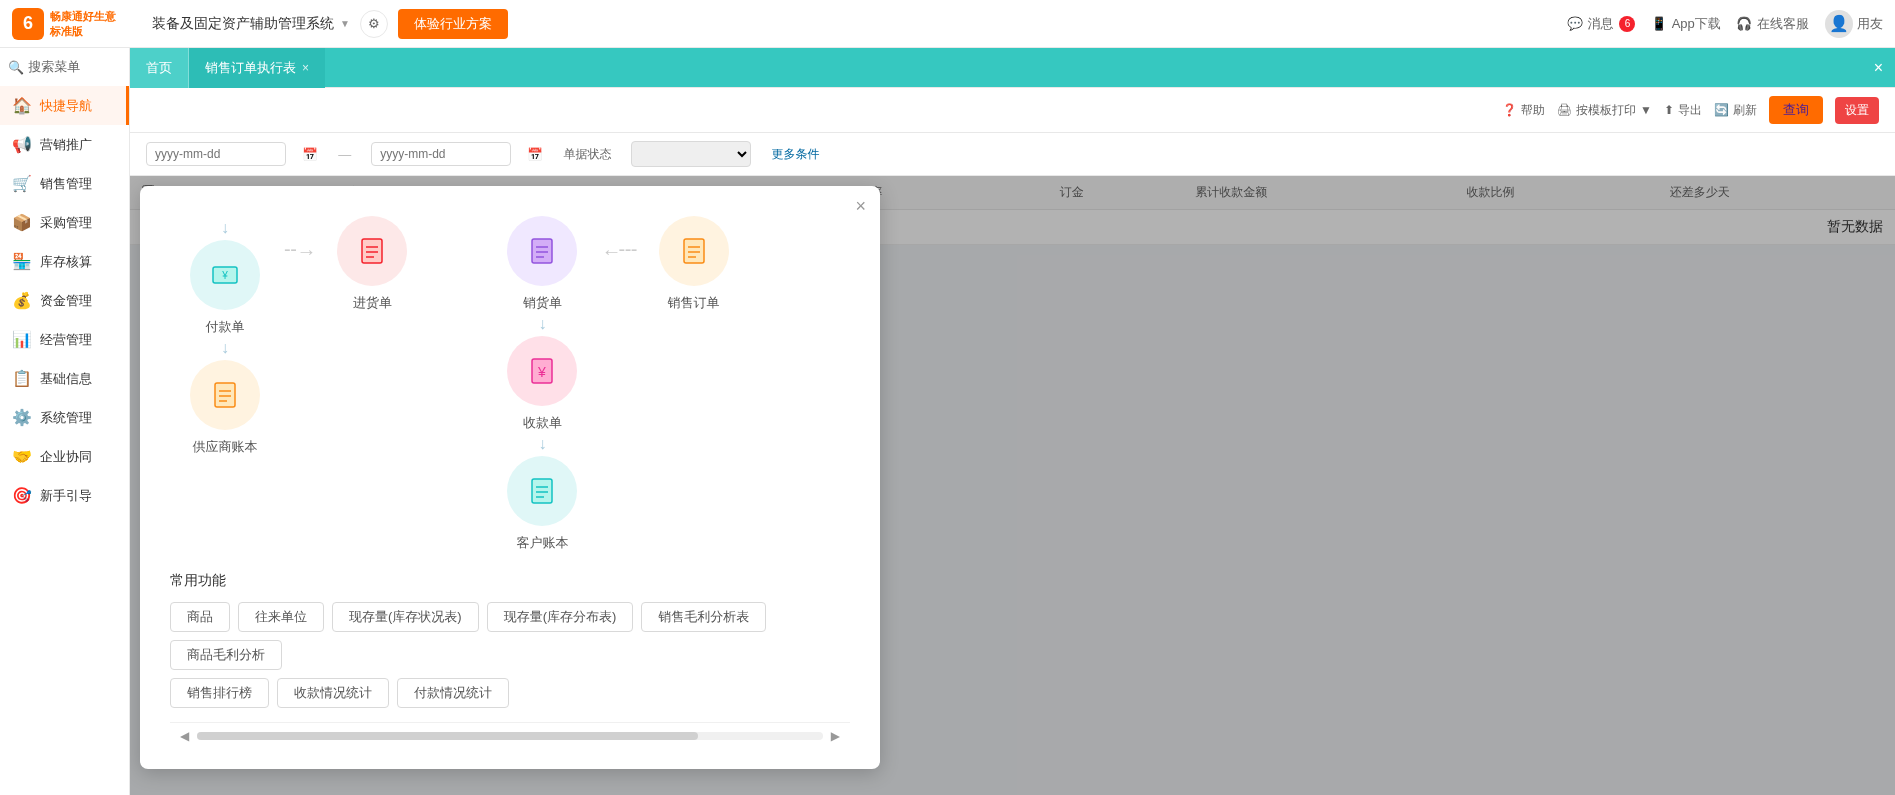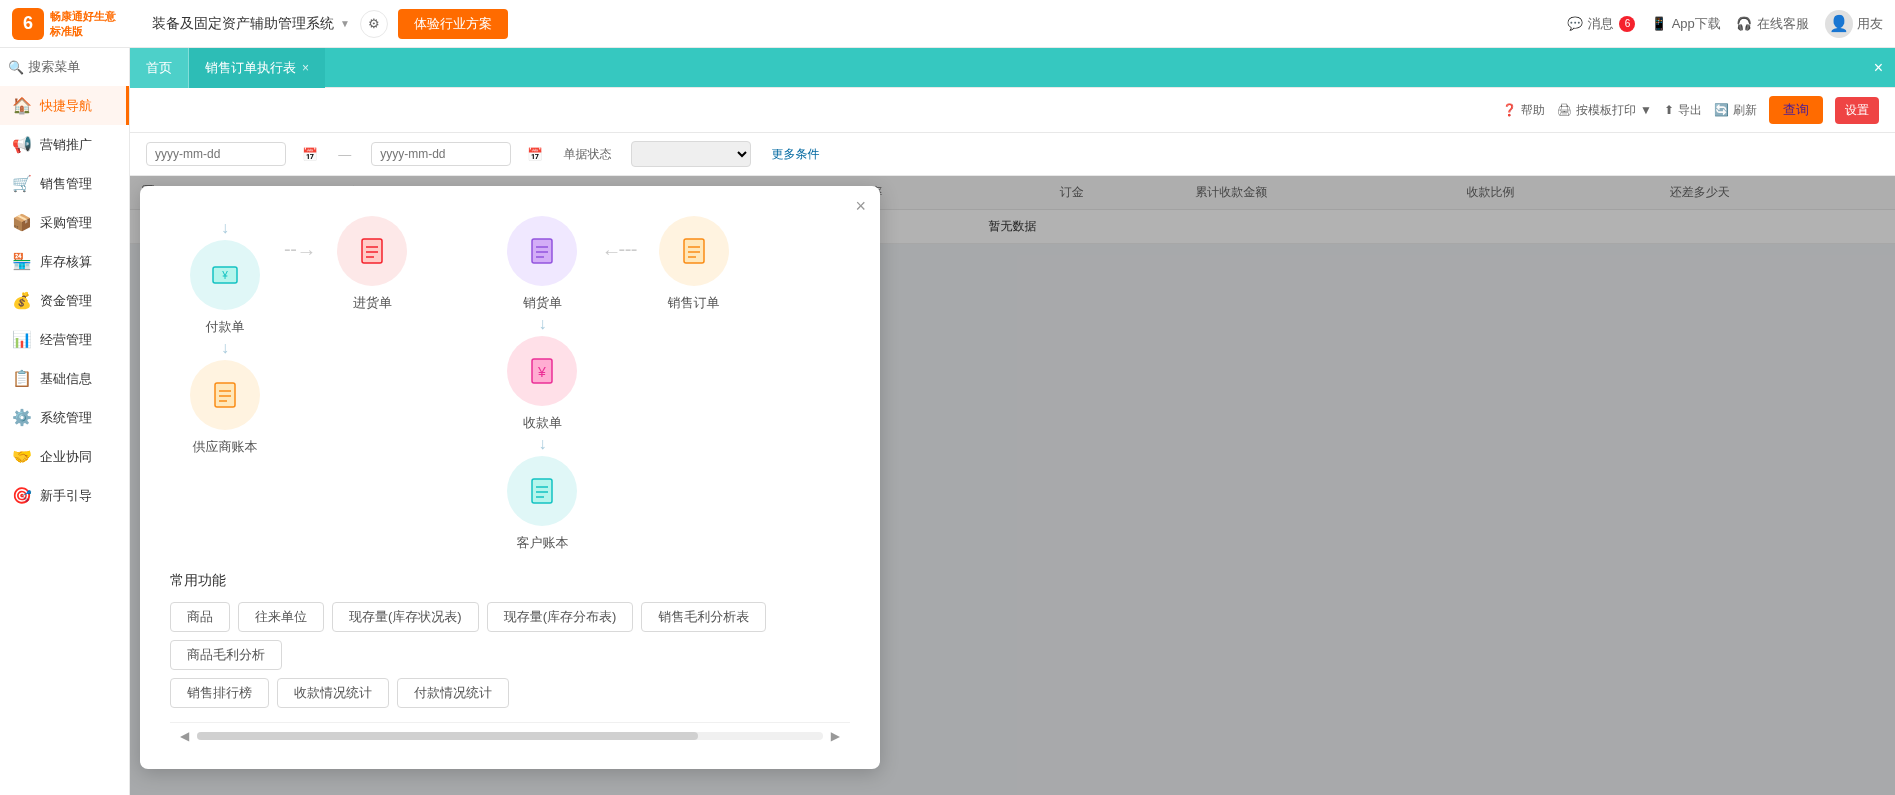--- a/index.html
+++ b/index.html
@@ -53,21 +53,21 @@
     .filter-date { border: 1px solid #d9d9d9; border-radius: 4px; padding: 4px 8px; font-size: 12px; width: 140px; color: #bbb; }
     .filter-label { font-size: 12px; color: #666; }
     .more-conditions { font-size: 12px; color: #0369a1; cursor: pointer; }
     .cal-icon { color: #999; cursor: pointer; margin-left: -4px; }
 
     
     .table-container { flex: 1; overflow: auto; background: #fff; }
     .data-table { width: 100%; border-collapse: collapse; font-size: 12px; }
     .data-table th { background: #fafafa; padding: 8px 12px; text-align: left; border-bottom: 1px solid #e8e8e8; color: #666; font-weight: 500; white-space: nowrap; }
     .data-table td { padding: 8px 12px; border-bottom: 1px solid #f0f0f0; color: #333; white-space: nowrap; }
-    .no-data { text-align: center; padding: 40px; color: #bbb; font-size: 12px; }
+    .no-data { text-align: right; padding: 40px; color: #bbb; font-size: 14px; }
 
     
     .overlay { position: absolute; top: 0; left: 0; right: 0; bottom: 0; background: rgba(0,0,0,0.3); z-index: 100; display: flex; align-items: flex-start; justify-content: flex-start; padding: 10px 0 0 10px; }
     .popup { background: #fff; border-radius: 8px; width: 740px; padding: 30px 30px 20px 30px; position: relative; box-shadow: 0 4px 20px rgba(0,0,0,0.2); }
     .popup-close { position: absolute; top: 10px; right: 14px; font-size: 18px; color: #999; cursor: pointer; }
     .flow-item { display: flex; flex-direction: column; align-items: center; width: 110px; }
     .flow-circle { width: 70px; height: 70px; border-radius: 50%; display: flex; align-items: center; justify-content: center; font-size: 28px; margin-bottom: 8px; }
     .flow-label { font-size: 13px; color: #555; text-align: center; }
     .flow-arrow-down { color: #acd; font-size: 16px; height: 20px; display: flex; align-items: center; justify-content: center; margin: 2px 0; }
 

